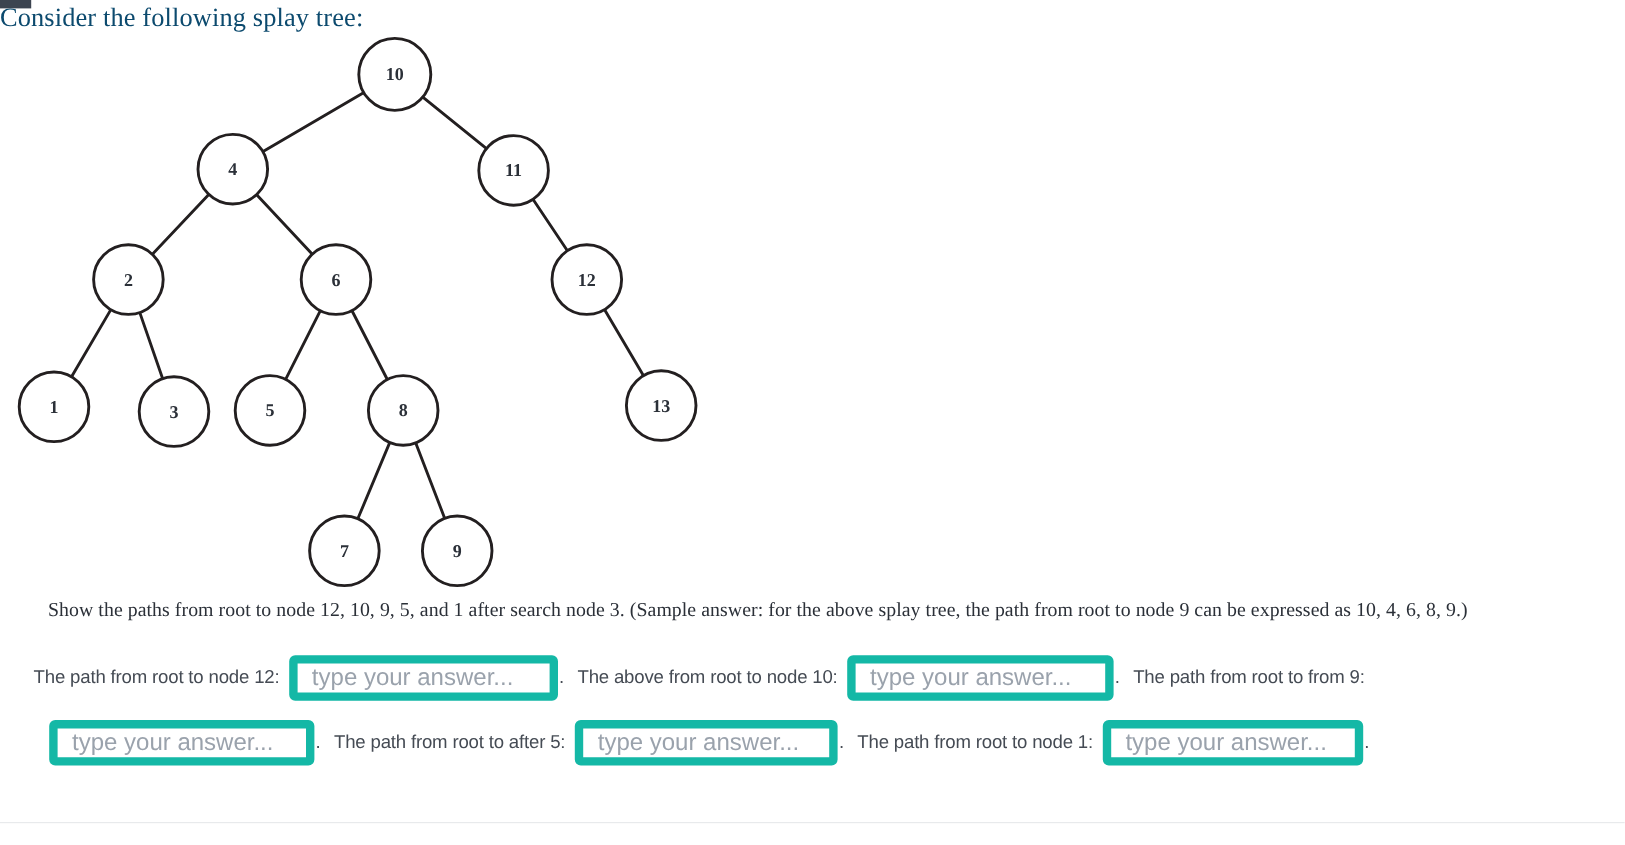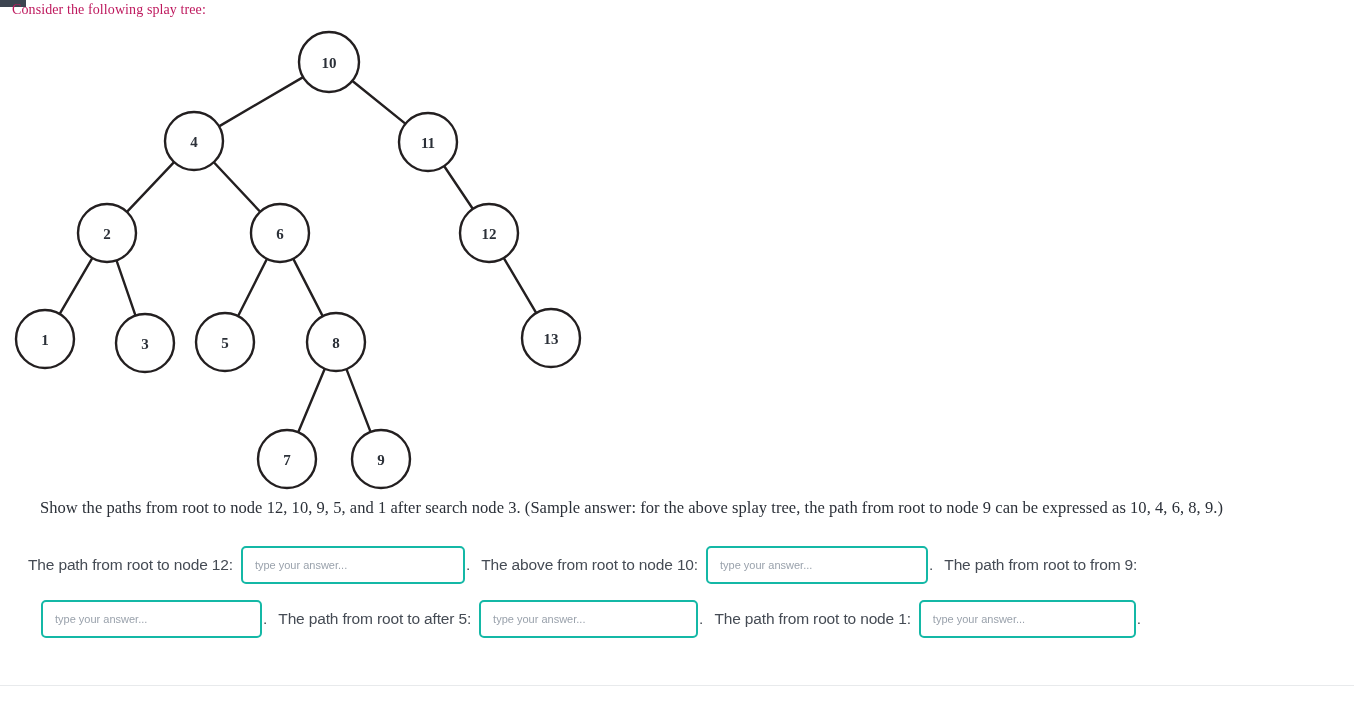--- a/index.html
+++ b/index.html
@@ -23,25 +23,25 @@
     left: 0;
     top: 0;
     width: 26px;
     height: 7px;
     background: #3c4450;
   }
 
   
   .prompt-line {
     position: absolute;
-    left: 12px;
+    left: 0;
     top: 2px;
     font-family: "Liberation Serif", serif;
-    font-size: 14px;
-    color: #be185d;
+    font-size: 22px;
+    color: #0c4a6e;
     white-space: nowrap;
     letter-spacing: 0.1px;
   }
 
   
   .tree-area {
     position: absolute;
     left: 0;
     top: 18px;
     width: 640px;
@@ -108,25 +108,25 @@
   .ans-period {
     font-family: "Liberation Sans", sans-serif;
     font-size: 15.5px;
     color: #454b54;
     margin-left: 1px;
   }
 
   .ans-input {
     box-sizing: border-box;
     height: 38px;
-    border: 2px solid #14b8a6;
+    border: 7px solid #14b8a6;
     border-radius: 5px;
     background: #ffffff;
     font-family: "Liberation Sans", sans-serif;
-    font-size: 11px;
+    font-size: 20px;
     color: #454b54;
     padding: 0 12px;
     outline: none;
     margin-left: 8px;
   }
   .ans-input::placeholder {
     color: #9aa2ac;
     opacity: 1;
   }
   .ans-input.w-224 { width: 224px; }

